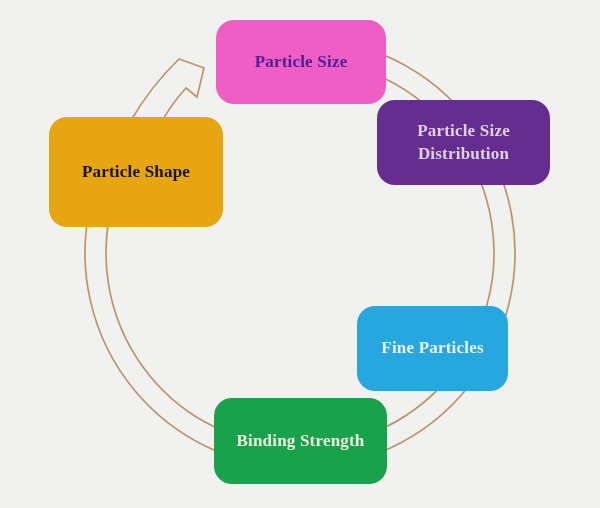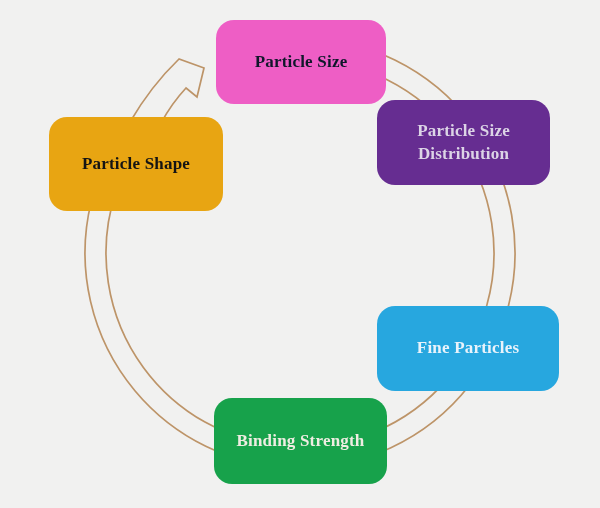--- a/index.html
+++ b/index.html
@@ -35,40 +35,40 @@
     font-weight: 700;
     font-size: 17px;
     line-height: 1.35;
     letter-spacing: 0.2px;
     padding: 4px 14px;
     box-sizing: border-box;
   }
   
   .node-top          { left: 216px; top: 20px;  width: 170px; height: 84px; }
   .node-upper-right  { left: 377px; top: 100px; width: 173px; height: 85px; }
-  .node-lower-right  { left: 377px; top: 306px; width: 182px; height: 85px; padding-left: 14px; }
+  .node-lower-right  { left: 357px; top: 306px; width: 151px; height: 85px; padding-left: 14px; }
   .node-bottom       { left: 214px; top: 398px; width: 173px; height: 86px; }
   .node-lower-left   { left: 50px;  top: 303px; width: 173px; height: 86px; }
-  .node-upper-left   { left: 49px;  top: 117px; width: 174px; height: 94px; }
+  .node-upper-left   { left: 49px;  top: 117px; width: 174px; height: 110px; }
 </style>
 </head>
 <body>
 
 <div class="stage" style="background: rgb(241, 241, 240);">
 
   <svg class="ring-svg" viewBox="0 0 600 508">
 
     <path d="M 307.5 38.1 A 215 215 0 1 1 130.6 120.6" fill="none" stroke-width="1.7" stroke="#BD9468"></path>
 
     <path d="M 306.8 59.1 A 194 194 0 1 1 158.1 120.7" fill="none" stroke-width="1.7" stroke="#BD9468"></path>
 
     <path d="M 130 122 Q 151 86 179 59 L 204 68 L 197 97 L 186 88 Q 172 103 161 123" fill="none" stroke-width="1.7" stroke-linejoin="miter" stroke="#BD9468"></path>
   </svg>
 
-  <div class="node node-top" style="background: rgb(238, 94, 197); color: #0f172a;">
+  <div class="node node-top" style="background: rgb(238, 94, 197); color: #4c1d95;">
     <span>Particle Size</span>
   </div>
 
   <div class="node node-upper-right" style="background: rgb(102, 45, 145); color: rgb(220, 212, 230);">
     <span>Particle Size Distribution</span>
   </div>
 
   <div class="node node-lower-right" style="background: rgb(39, 167, 223); color: rgb(233, 243, 251);">
     <span>Fine Particles</span>
   </div>

